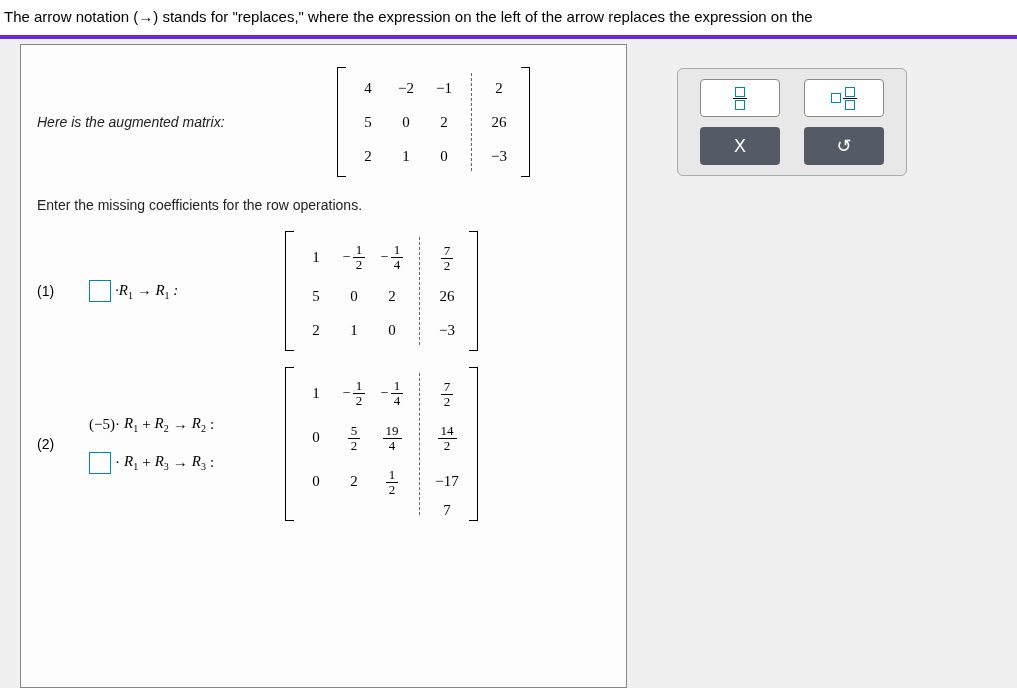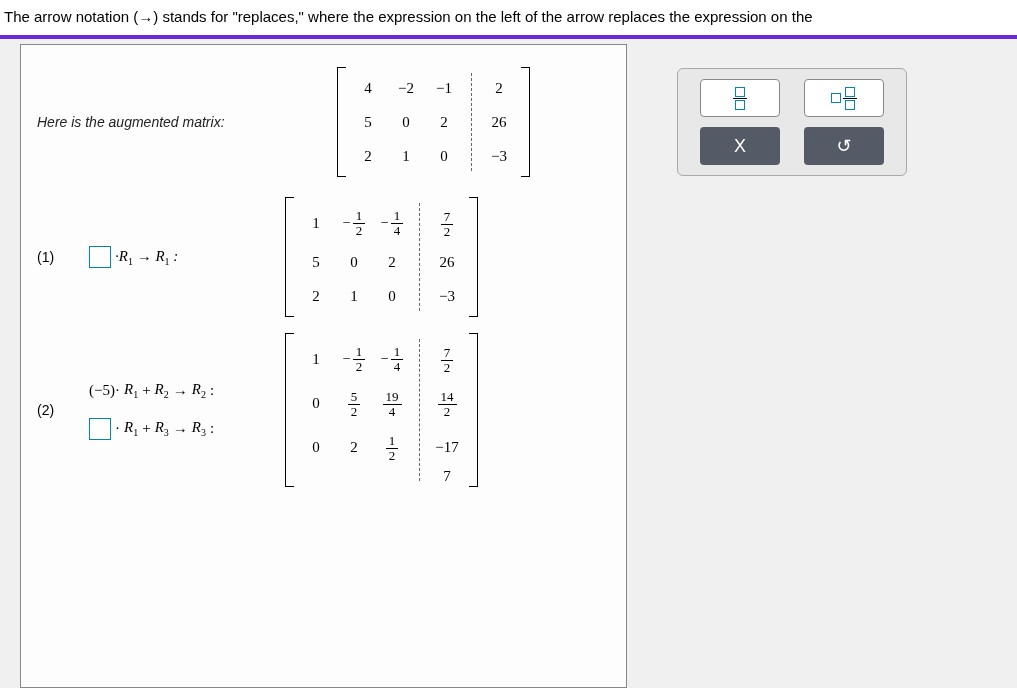--- a/index.html
+++ b/index.html
@@ -162,20 +162,21 @@
               <span class="cell">26</span>
             </div>
           <div class="mat-row">
               <span class="cell">−3</span>
             </div>
         </div>
       </div>
     </div>
   </div>
 
+  <div class="instr-text">Enter the missing coefficients for the row operations.</div>
 
   <div class="step-area">
     <span class="step-num">(1)</span>
     <div class="ops">
       <div class="op-line">
         <span class="input-box"></span>
         <span style="font-style:italic;">·<span>R</span><sub>1</sub> <span>→</span> <span>R</span><sub>1</sub> <span>:</span></span>
       </div>
     </div>
     <div class="matrix" id="mat1">

